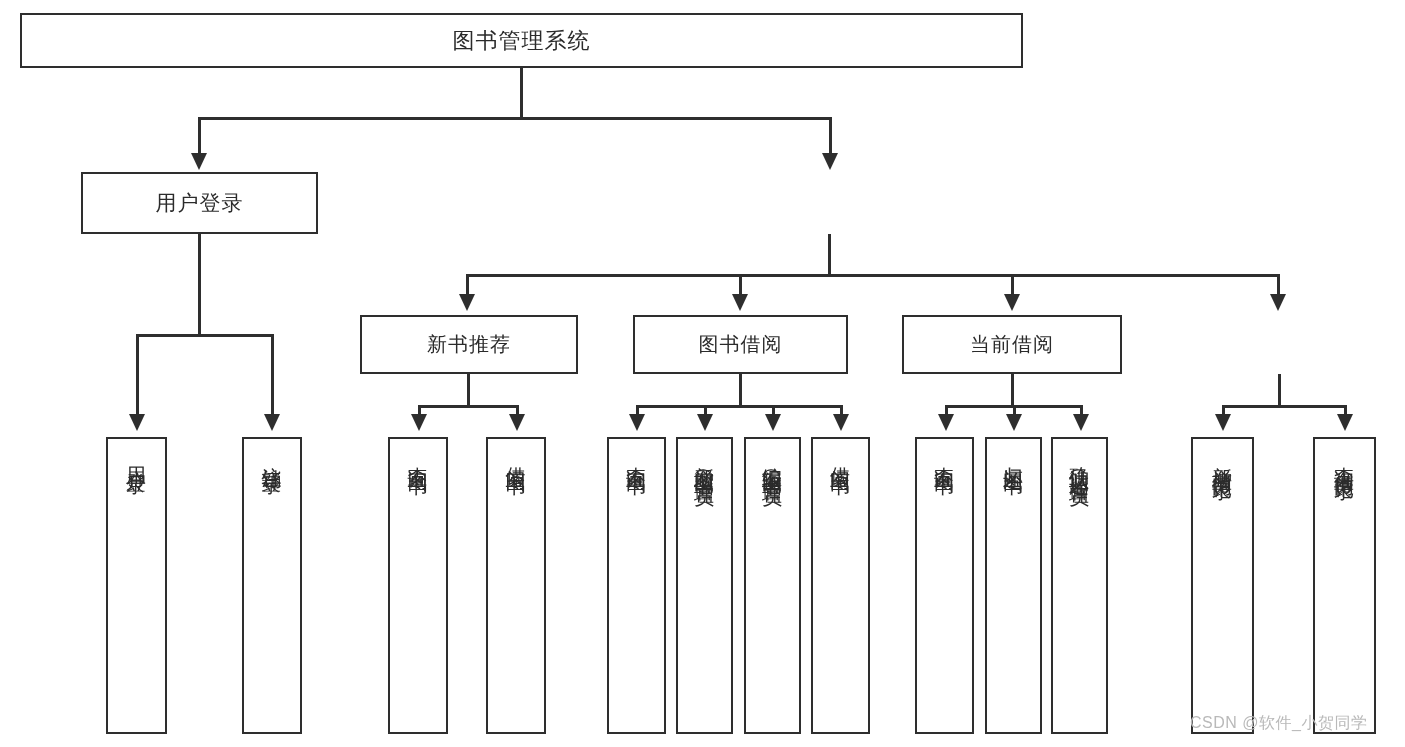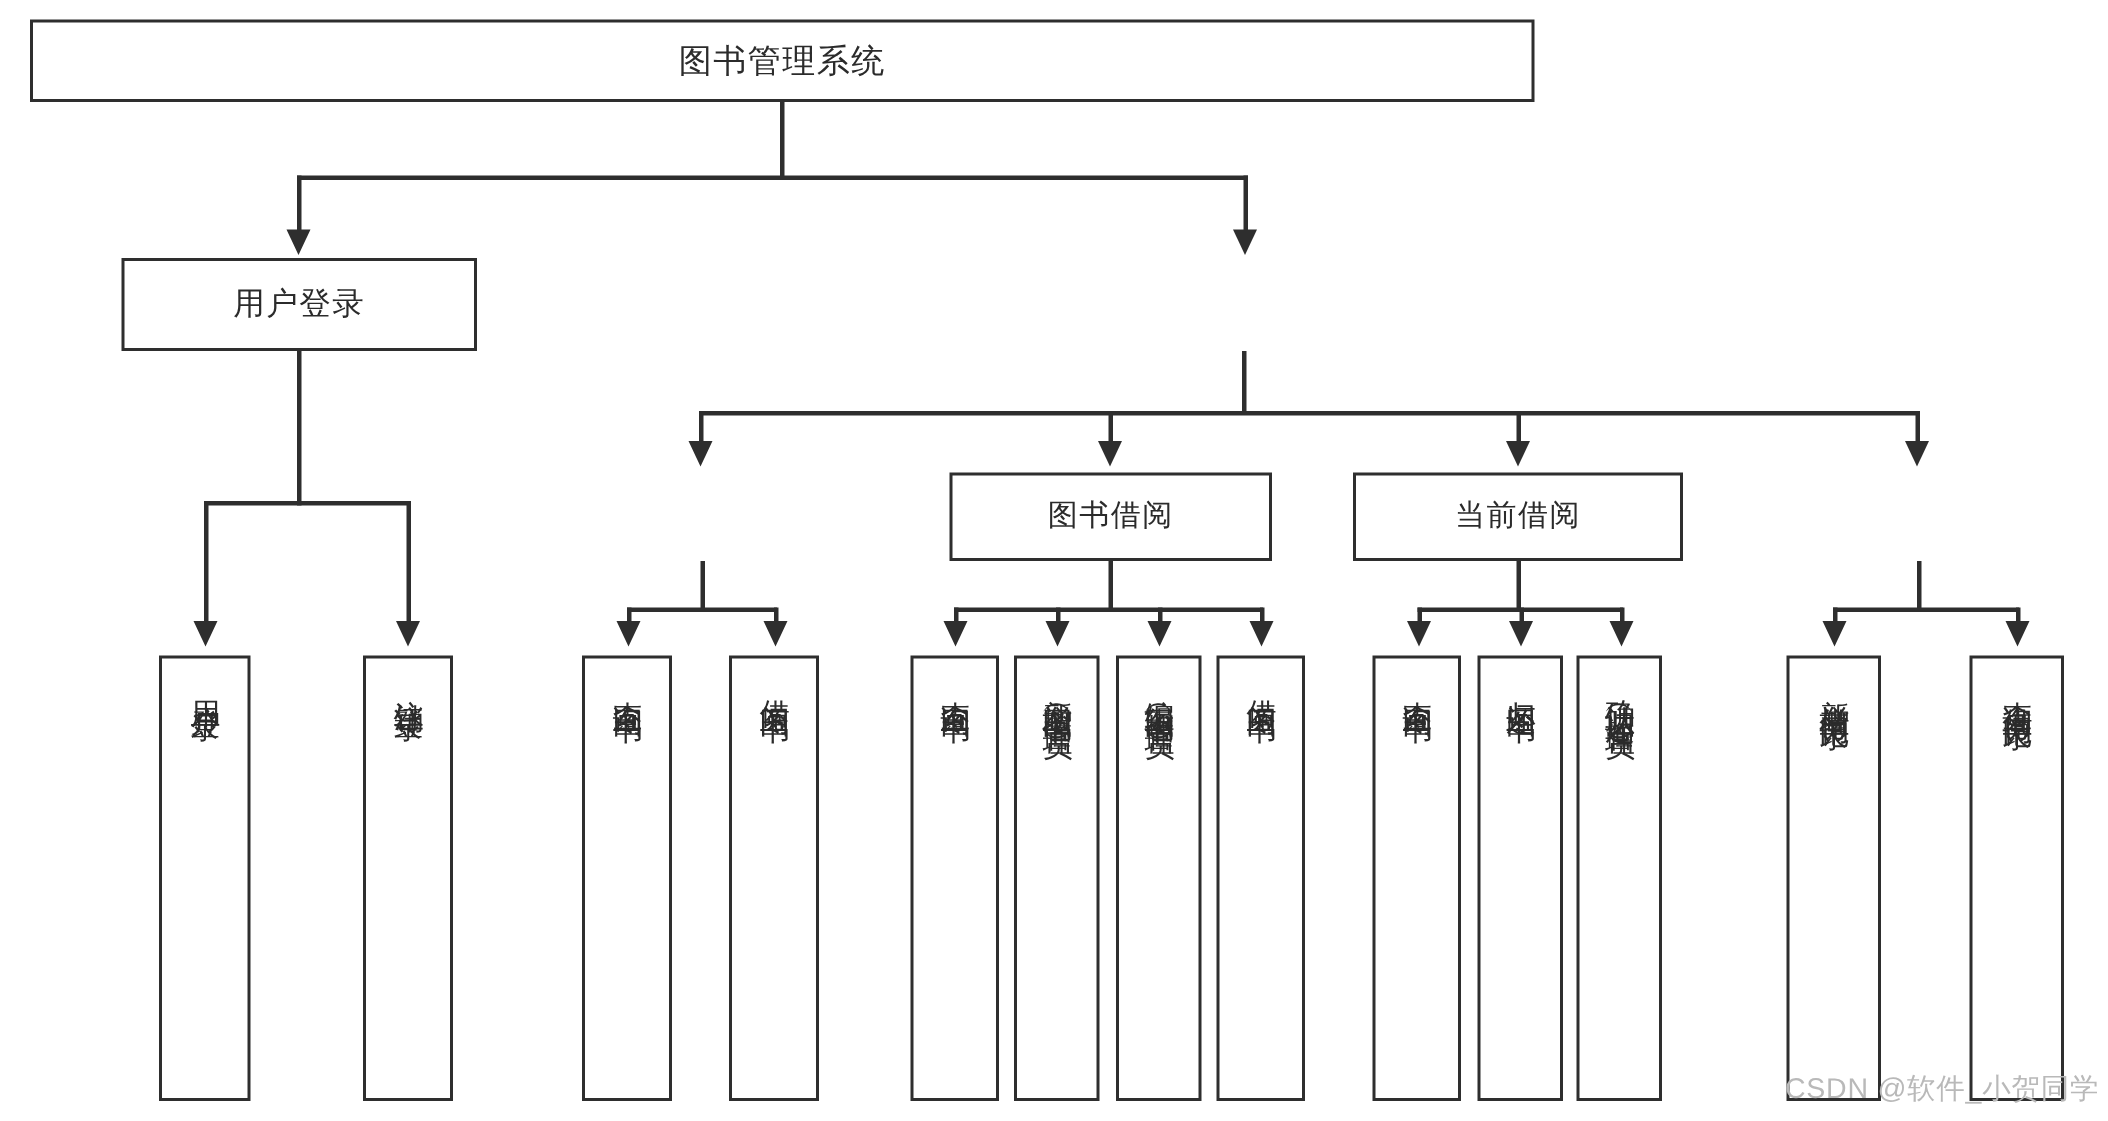--- a/index.html
+++ b/index.html
@@ -29,20 +29,21 @@
     align-items: center;
     justify-content: center;
     text-align: center;
   }
   .node-label {
     font-size: 21px;
     color: #2b2b2b;
     letter-spacing: 1px;
     line-height: 1.25;
     white-space: nowrap;
+    font-family: Liberation Serif, serif;
   }
   .node.root .node-label { font-size: 22px; }
   .node.level1 .node-label { font-size: 21px; }
   .node.level2 .node-label { font-size: 20px; }
 
   
   .node.leaf {
     align-items: flex-start;
     justify-content: center;
     padding-top: 12px;
@@ -70,21 +71,21 @@
     width: 0;
     height: 0;
     border-left: 8px solid transparent;
     border-right: 8px solid transparent;
     border-top: 17px solid #2e2e2e;
   }
 
   
   #watermark {
     position: absolute;
-    font-size: 19px;
+    font-size: 16px;
     color: #b9b9b9;
     white-space: nowrap;
     letter-spacing: 0.5px;
     pointer-events: none;
     text-align: center;
   }
 </style>
 </head>
 <body>
 
@@ -115,20 +116,23 @@
 
   <div class="conn v" style="left:739px; top:274px; height:24px;"></div>
   <div class="arrow" style="left:732px; top:294px;"></div>
 
   <div class="conn v" style="left:1011px; top:274px; height:24px;"></div>
   <div class="arrow" style="left:1004px; top:294px;"></div>
 
   <div class="conn v" style="left:1277px; top:274px; height:24px;"></div>
   <div class="arrow" style="left:1270px; top:294px;"></div>
 
+  <div class="node level2" style="left:360px; top:315px; width:218px; height:59px;">
+    <span class="node-label">新书推荐</span>
+  </div>
   <div class="node level2" style="left:633px; top:315px; width:215px; height:59px;">
     <span class="node-label">图书借阅</span>
   </div>
   <div class="node level2" style="left:902px; top:315px; width:220px; height:59px;">
     <span class="node-label">当前借阅</span>
   </div>
 
   <div class="conn v" style="left:198px; top:234px; height:103px;"></div>
   <div class="conn h" style="left:136px; top:334px; width:137px;"></div>
   <div class="conn v" style="left:136px; top:334px; height:84px;"></div>

